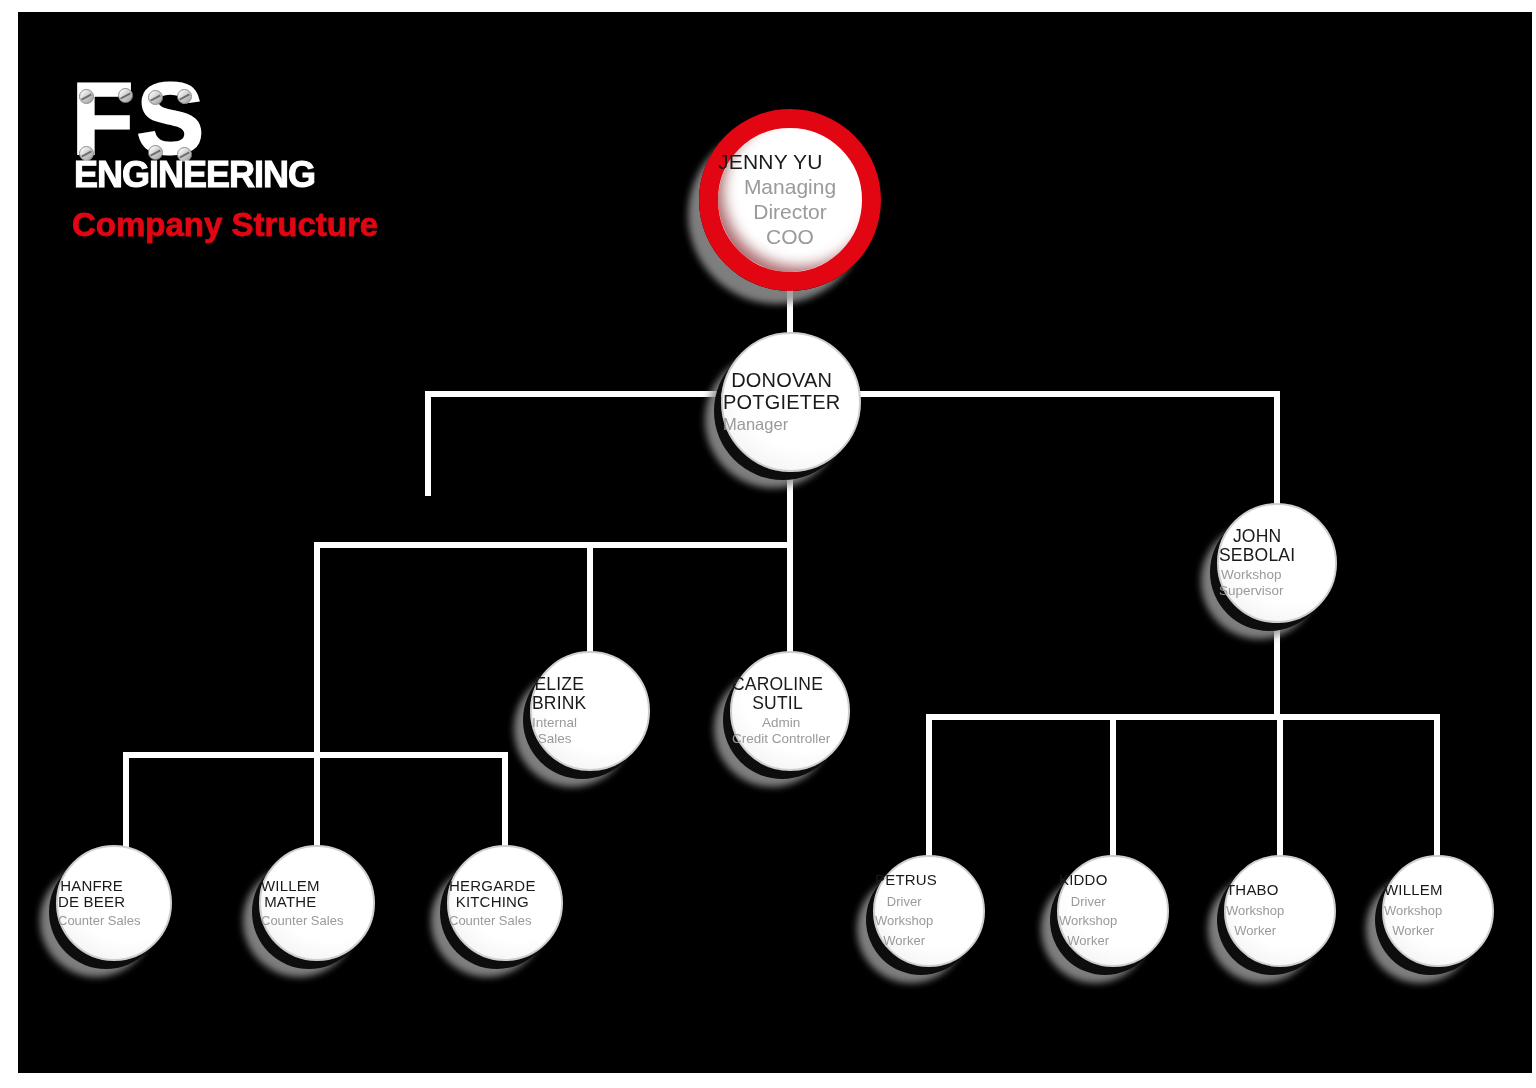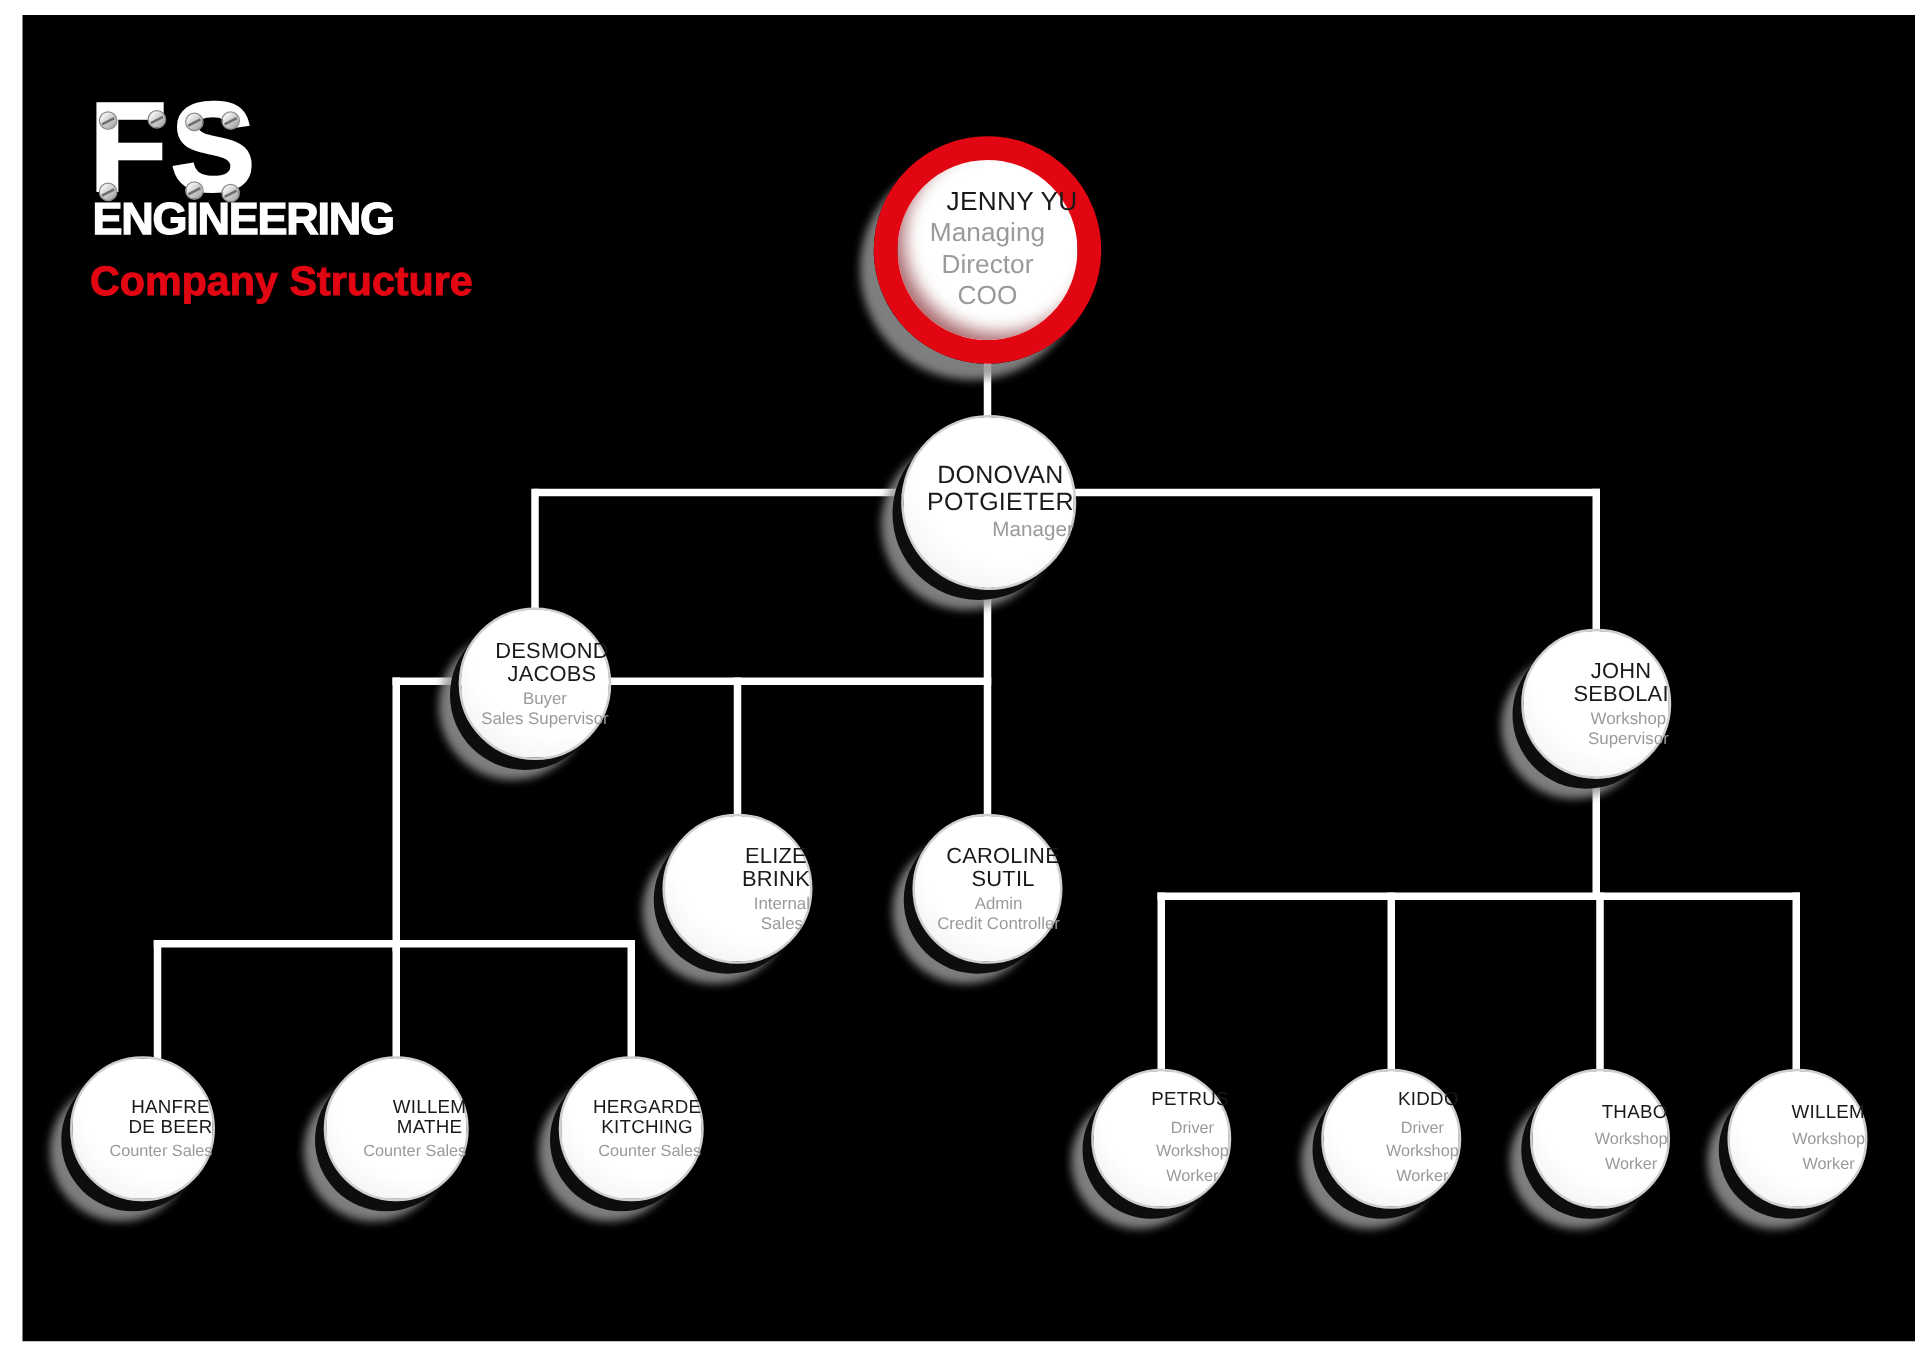--- a/index.html
+++ b/index.html
@@ -23,21 +23,21 @@
   .line.v { width:6px; }
 
   
   .node { position:absolute; }
   .disc {
     width:100%; height:100%; border-radius:50%;
     box-sizing:border-box;
     background:radial-gradient(circle at 62% 30%, #ffffff 58%, #f5f5f5 80%, #e3e3e3 100%);
     border:2px solid #cfcfcf;
     box-shadow:-8px 9px 0 -1px #0d0d0d, -18px 18px 7px -2px rgba(148,148,148,0.85);
-    display:flex; flex-direction:column; align-items:flex-end; justify-content:center;
+    display:flex; flex-direction:column; align-items:flex-start; justify-content:center;
     text-align:center;
   }
   .disc-accent {
     border:19px solid #e20613;
     background:radial-gradient(circle at 50% 42%, #ffffff 66%, #ffffff 80%, #f4c4c6 100%);
     box-shadow:inset 9px -9px 14px -4px rgba(110,0,8,0.6),
                -13px 15px 7px -2px rgba(148,148,148,0.85);
   }
   .nm { color:#1a1a1a; line-height:1.1; letter-spacing:0.2px; }
   .rl { color:#9a9a9a; line-height:1.18; margin-top:2px; }
@@ -125,32 +125,20 @@
       <div class="nm">
           <span>DONOVAN</span>
           <span>POTGIETER</span>
         </div>
       <div class="rl">
           <span>Manager</span>
         </div>
     </div>
   </div>
 
-  <div class="node t-md" style="left:367px;top:486px;width:122px;height:122px">
-    <div class="disc">
-      <div class="nm">
-          <span>DESMOND</span>
-          <span>JACOBS</span>
-        </div>
-      <div class="rl">
-          <span>Buyer</span>
-          <span>Sales Supervisor</span>
-        </div>
-    </div>
-  </div>
 
   <div class="node t-md" style="left:1217px;top:503px;width:120px;height:120px">
     <div class="disc">
       <div class="nm">
           <span>JOHN</span>
           <span>SEBOLAI</span>
         </div>
       <div class="rl">
           <span>Workshop</span>
           <span>Supervisor</span>

